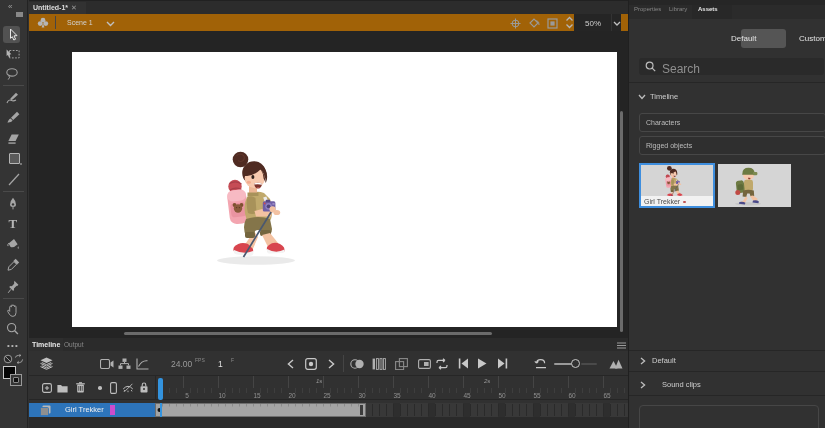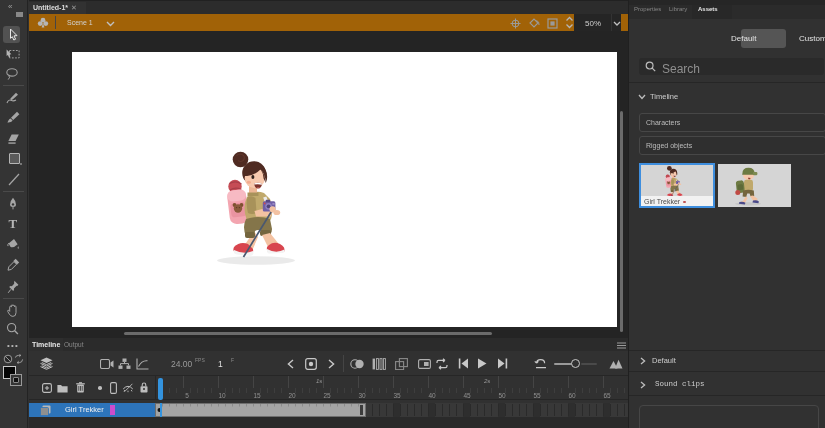--- a/index.html
+++ b/index.html
@@ -284,21 +284,21 @@
 
     <div class="abs" style="left:0;top:350px;width:197px;height:1px;background:#262626;"></div>
     <svg class="abs" style="left:11px;top:357px;" width="6" height="8" viewBox="0 0 6 8">
       <path d="M1 1 L4.6 4 L1 7" fill="none" stroke="#bdbdbd" stroke-width="1.3"></path>
     </svg>
     <div class="abs" style="left:23px;top:356px;font-size:7.5px;color:#cdcdcd;">Default</div>
     <div class="abs" style="left:0;top:371px;width:197px;height:1px;background:#262626;"></div>
     <svg class="abs" style="left:11px;top:381px;" width="6" height="8" viewBox="0 0 6 8">
       <path d="M1 1 L4.6 4 L1 7" fill="none" stroke="#bdbdbd" stroke-width="1.3"></path>
     </svg>
-    <div class="abs" style="left:26px;top:380px;font-size:7.5px;color:#cdcdcd;font-family:Liberation Mono, monospace;">Sound clips</div>
+    <div class="abs" style="left:33px;top:380px;font-size:7.5px;color:#cdcdcd;">Sound clips</div>
     <div class="abs" style="left:0;top:395px;width:197px;height:1px;background:#262626;"></div>
     <div class="abs" style="left:10px;top:405px;width:180px;height:30px;border:1px solid #464646;border-radius:4px;"></div>
   </div>
 
   <div class="abs" id="timeline" style="left:29px;top:338px;width:599px;height:90px;background:#313131;">
     <div class="abs" style="left:0;top:0;width:599px;height:13px;background:#2b2b2b;"></div>
     <div class="abs" style="left:0;top:0;width:34px;height:13px;background:#2e2e2e;"></div>
     <div class="abs" style="left:3px;top:3px;font-size:7px;font-weight:bold;color:#e8e8e8;">Timeline</div>
     <div class="abs" style="left:35px;top:3px;font-size:6.5px;color:#8a8a8a;">Output</div>
     <svg class="abs" style="left:588px;top:4px;" width="9" height="7" viewBox="0 0 9 7">

